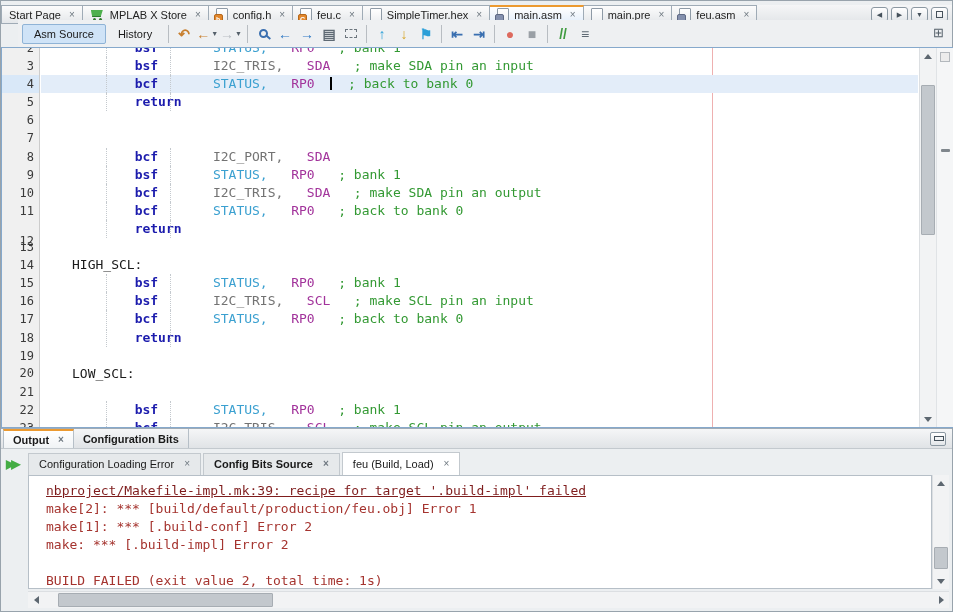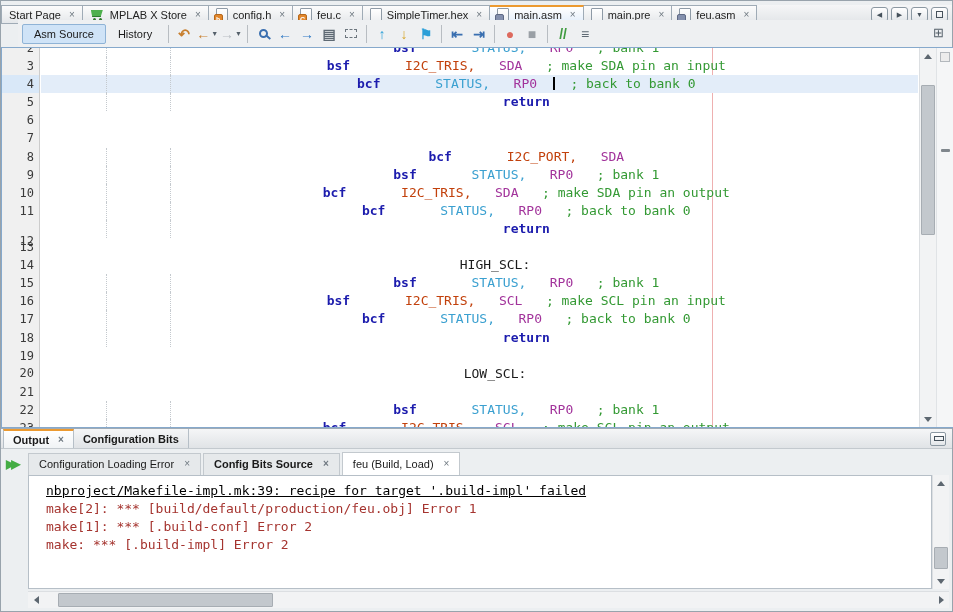--- a/index.html
+++ b/index.html
@@ -51,30 +51,30 @@
   #splitter-btn { position:absolute; right:8px; top:24px; font-size:13px; color:#55606a; }
 
   
   #editor { position:absolute; left:0; top:46px; width:953px; height:381px;
     background:#fff; border:1px solid #86a9cc; }
   #gutter { position:absolute; left:0; top:0; bottom:0; width:38px; background:#f0f0f0;
     border-right:1px solid #cccccc; overflow:hidden; }
   .gut-num { position:absolute; left:0; width:32px; height:18px; text-align:right;
     font-family:"DejaVu Sans Mono", monospace; font-size:12px; color:#3a3a3a; line-height:18px; }
   .gut-num.current { background:#d9e8f8; width:38px; padding-right:6px; }
-  #code-area { position:absolute; left:39px; top:0; right:35px; bottom:0; overflow:hidden;text-align:center; }
+  #code-area { position:absolute; left:39px; top:0; right:35px; bottom:0; overflow:hidden; }
   #margin-line { position:absolute; left:671px; top:0; bottom:0; width:1px; background:#eeb0b0; }
   .code-line { position:absolute; left:0; right:0; height:18px; padding-left:31px;
     font-family:"DejaVu Sans Mono", monospace; font-size:13px; line-height:18px; white-space:pre; }
   .code-line.current { background:#e3edf9; }
   .code-line.g::before, .code-line.g::after { content:""; position:absolute; top:0; bottom:0;
     border-left:1px dotted #c4c9ce; }
   .code-line.g::before { left:65px; } .code-line.g::after { left:129px; }
   .tok-mn  { color:#1c1cad; font-weight:bold; }
-  .tok-id  { color:#c2410c; }
+  .tok-id  { color:#737373; }
   .tok-sfr { color:#3ba0d0; }
   .tok-bit { color:#a2339b; }
   .tok-cm  { color:#339933; }
   .tok-lbl { color:#1a1a1a; }
   .caret { display:inline-block; width:2px; height:13px; background:#000; vertical-align:-2px; }
 
   
   .sb-track-v { background:#f2f3f4; border-left:1px solid #dcdfe2; }
   .sb-arrow { position:absolute; width:100%; height:16px; display:flex; align-items:center; justify-content:center; }
   .tri { width:0; height:0; border-left:4px solid transparent; border-right:4px solid transparent; }
@@ -110,21 +110,21 @@
     color:#44ad44; font-size:12px; font-weight:bold; letter-spacing:-4px; line-height:18px; }
   #inner-tabs { position:absolute; left:27px; top:2px; height:24px; display:flex; align-items:flex-end; }
   .inner-tab { display:flex; align-items:center; gap:7px; padding:4px 10px 5px; font-size:11px; color:#1a1a1a;
     border:1px solid #c3c9ce; border-bottom:none; background:#e6e9eb; margin-right:2px; white-space:nowrap; }
   .inner-tab.bold { font-weight:bold; }
   .inner-tab.selected { background:#ffffff; position:relative; z-index:2; padding-top:5px; }
 
   #console { position:absolute; left:27px; top:26px; right:20px; bottom:22px; background:#fff;
     border:1px solid #b6bfc7; overflow:hidden; padding:6px 0 0 17px; }
   .con-line { height:18px; font-family:"DejaVu Sans Mono", monospace; font-size:13px; line-height:18px; white-space:pre; }
-  .con-line.link { color:#000000; text-decoration:underline; }
+  .con-line.link { color:#7f1d1d; text-decoration:underline; }
   .con-line.err { color:#a5342f; }
 
   #out-vscroll { position:absolute; right:3px; top:26px; bottom:22px; width:17px; }
   #out-vscroll .sb-thumb { left:1px; right:1px; bottom:20px; height:22px; }
   #out-hscroll { position:absolute; left:27px; right:3px; bottom:3px; height:17px; background:#f2f3f4; border-top:1px solid #dcdfe2; }
   #out-hscroll .sb-arrow { width:16px; height:100%; }
   #out-hscroll .sb-arrow.right { right:0; }
   #out-hscroll .sb-thumb { top:1px; bottom:1px; left:30px; width:215px; }
 </style>
 </head>
@@ -348,20 +348,21 @@
             <span>feu (Build, Load)</span>
             <span class="tab-close">×</span>
           </div>
         </div>
       <div id="console">
           <div class="con-line link">nbproject/Makefile-impl.mk:39: recipe for target '.build-impl' failed</div>
           <div class="con-line err">make[2]: *** [build/default/production/feu.obj] Error 1</div>
           <div class="con-line err">make[1]: *** [.build-conf] Error 2</div>
           <div class="con-line err">make: *** [.build-impl] Error 2</div>
           <div class="con-line"></div>
+          <div class="con-line err">BUILD FAILED (exit value 2, total time: 1s)</div>
         </div>
       <div id="out-vscroll" class="sb-track-v">
         <div class="sb-arrow" style="top:0;">
             <span class="tri up"></span>
           </div>
         <div class="sb-thumb"></div>
         <div class="sb-arrow" style="bottom:0;">
             <span class="tri down"></span>
           </div>
       </div>

